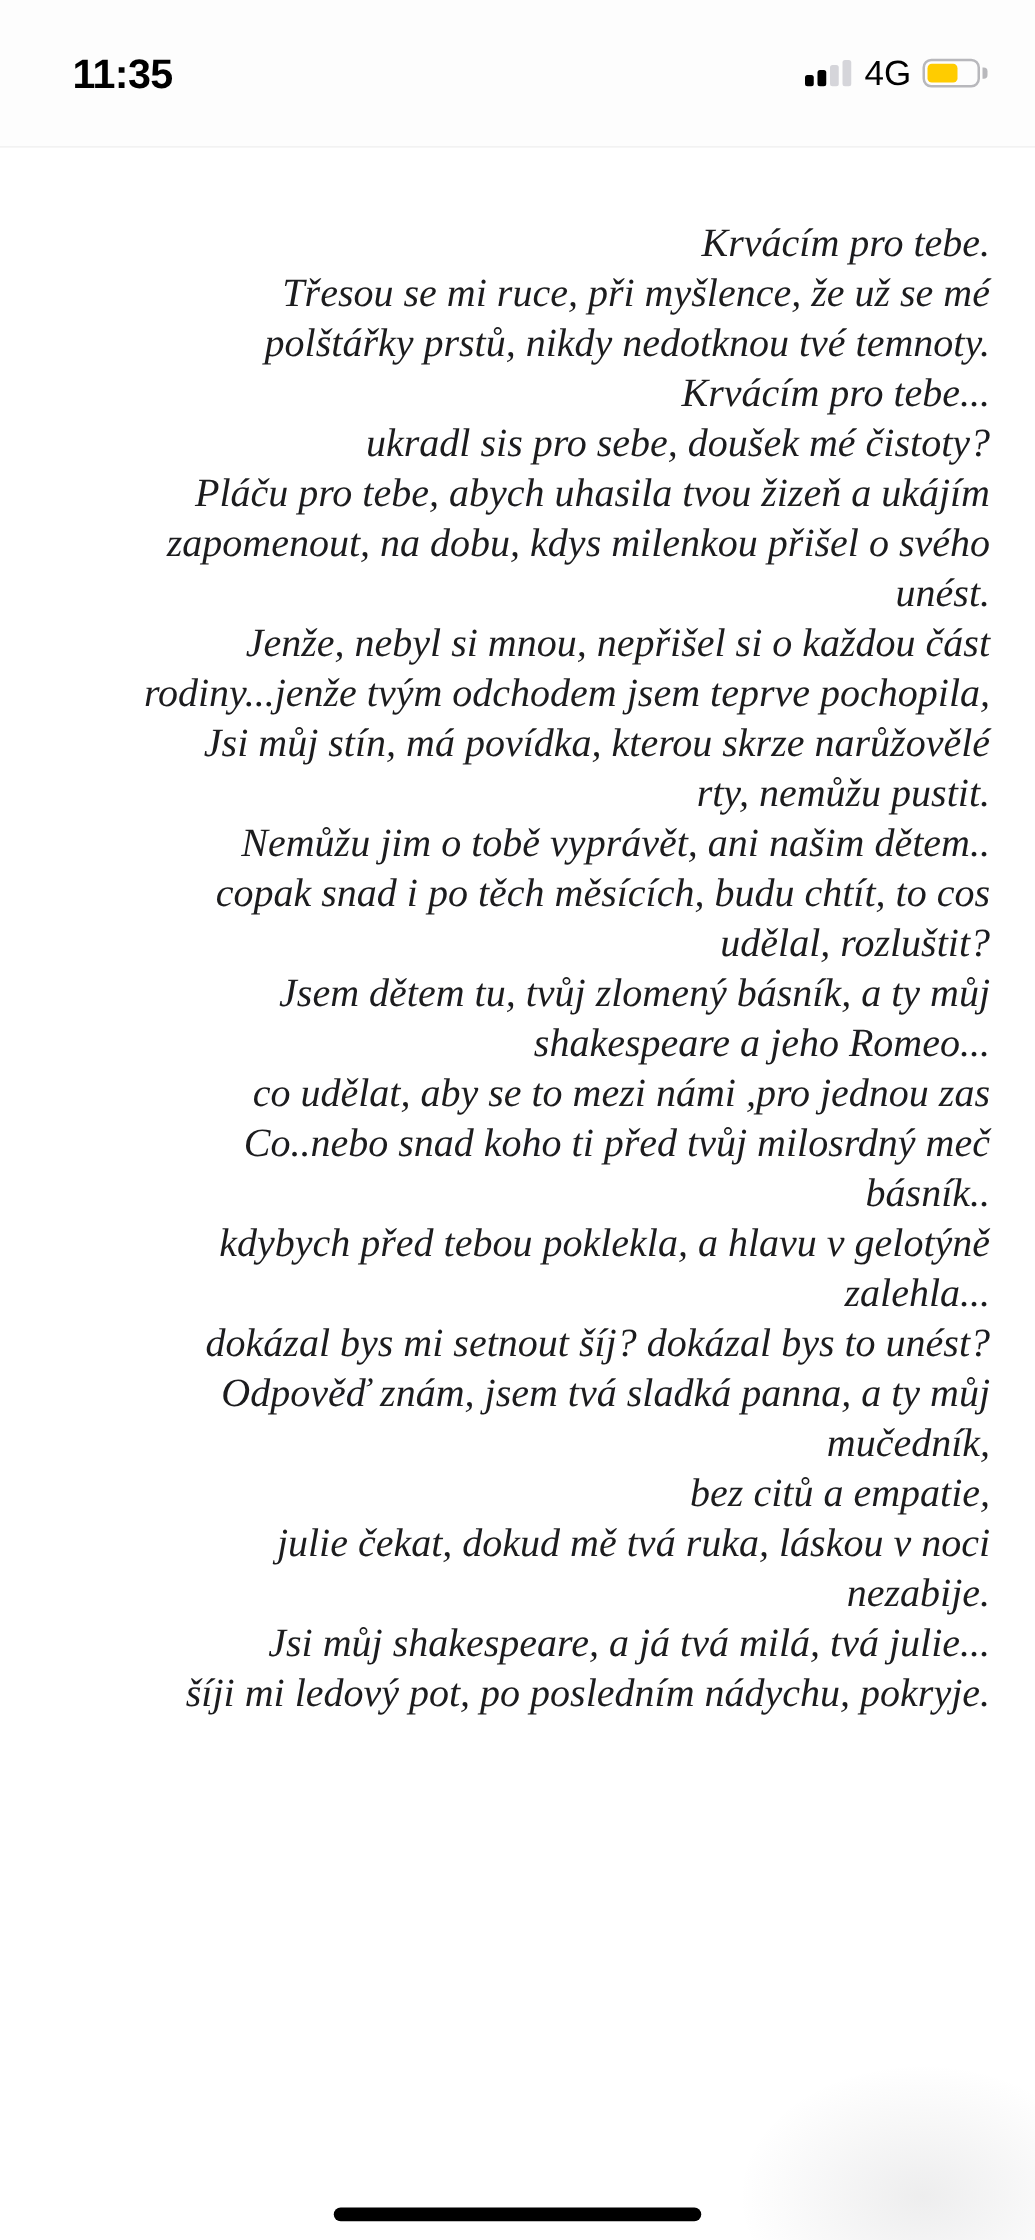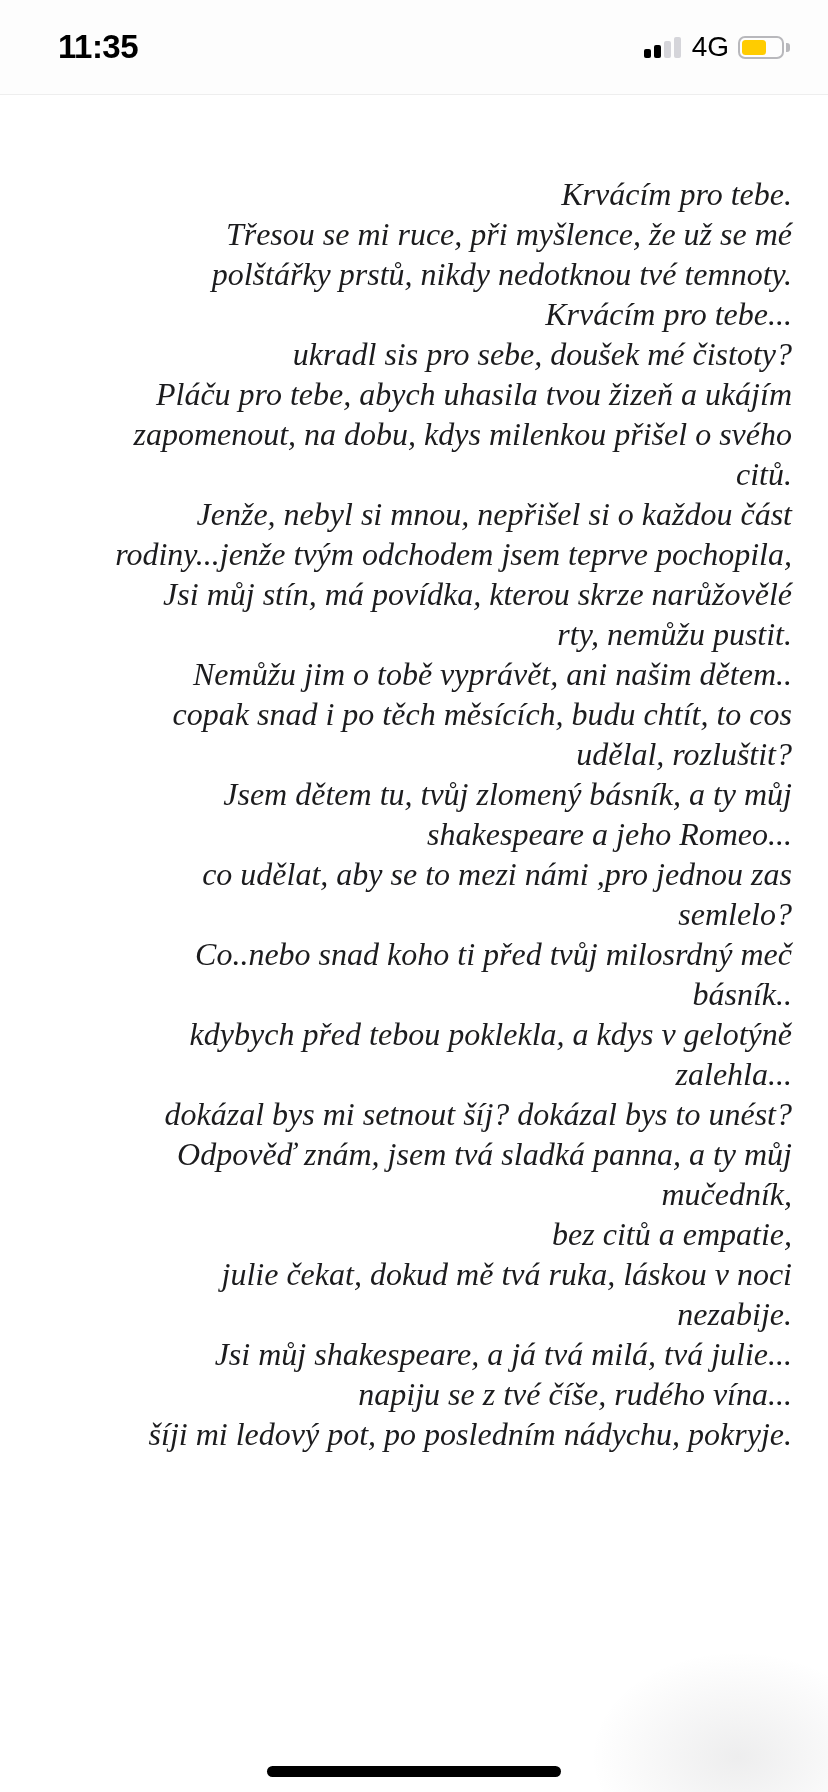--- a/index.html
+++ b/index.html
@@ -14,21 +14,21 @@
     background: #ffffff;
     overflow: hidden;
     font-family: "Liberation Sans", sans-serif;
   }
 
   
   .status-bar {
     position: absolute;
     top: 0; left: 0;
     width: 100%;
-    height: 95px;
+    height: 118px;
     box-sizing: border-box;
     background: #fdfdfd;
     border-bottom: 1px solid #eeeeee;
     display: flex;
     align-items: center;
     justify-content: space-between;
   }
   .status-time {
     margin-left: 58px;
     font-size: 33px;
@@ -154,44 +154,42 @@
   </header>
 
   <main class="poem" id="poem">
       <div class="line">Krvácím pro tebe.</div>
       <div class="line">Třesou se mi ruce, při myšlence, že už se mé</div>
       <div class="line">polštářky prstů, nikdy nedotknou tvé temnoty.</div>
       <div class="line">Krvácím pro tebe...</div>
       <div class="line">ukradl sis pro sebe, doušek mé čistoty?</div>
       <div class="line">Pláču pro tebe, abych uhasila tvou žizeň a ukájím</div>
       <div class="line">zapomenout, na dobu, kdys milenkou přišel o svého</div>
-      <div class="line">citů.</div>
+      <div class="line">unést.</div>
       <div class="line">Jenže, nebyl si mnou, nepřišel si o každou část</div>
       <div class="line">rodiny...jenže tvým odchodem jsem teprve pochopila,</div>
       <div class="line">Jsi můj stín, má povídka, kterou skrze narůžovělé</div>
       <div class="line">rty, nemůžu pustit.</div>
       <div class="line">Nemůžu jim o tobě vyprávět, ani našim dětem..</div>
       <div class="line">copak snad i po těch měsících, budu chtít, to cos</div>
       <div class="line">udělal, rozluštit?</div>
       <div class="line">Jsem dětem tu, tvůj zlomený básník, a ty můj</div>
       <div class="line">shakespeare a jeho Romeo...</div>
       <div class="line">co udělat, aby se to mezi námi ,pro jednou zas</div>
-      <div class="line">semlelo?</div>
       <div class="line">Co..nebo snad koho ti před tvůj milosrdný meč</div>
       <div class="line">básník..</div>
-      <div class="line">kdybych před tebou poklekla, a kdys v gelotýně</div>
+      <div class="line">kdybych před tebou poklekla, a hlavu v gelotýně</div>
       <div class="line">zalehla...</div>
       <div class="line">dokázal bys mi setnout šíj? dokázal bys to unést?</div>
       <div class="line">Odpověď znám, jsem tvá sladká panna, a ty můj</div>
       <div class="line">mučedník,</div>
       <div class="line">bez citů a empatie,</div>
       <div class="line">julie čekat, dokud mě tvá ruka, láskou v noci</div>
       <div class="line">nezabije.</div>
       <div class="line">Jsi můj shakespeare, a já tvá milá, tvá julie...</div>
-      <div class="line">napiju se z tvé číše, rudého vína...</div>
       <div class="line">šíji mi ledový pot, po posledním nádychu, pokryje.</div>
     </main>
 
   <div class="corner-glow"></div>
 
   <div class="home-indicator"></div>
 
 </div>
 
 </body></html>

